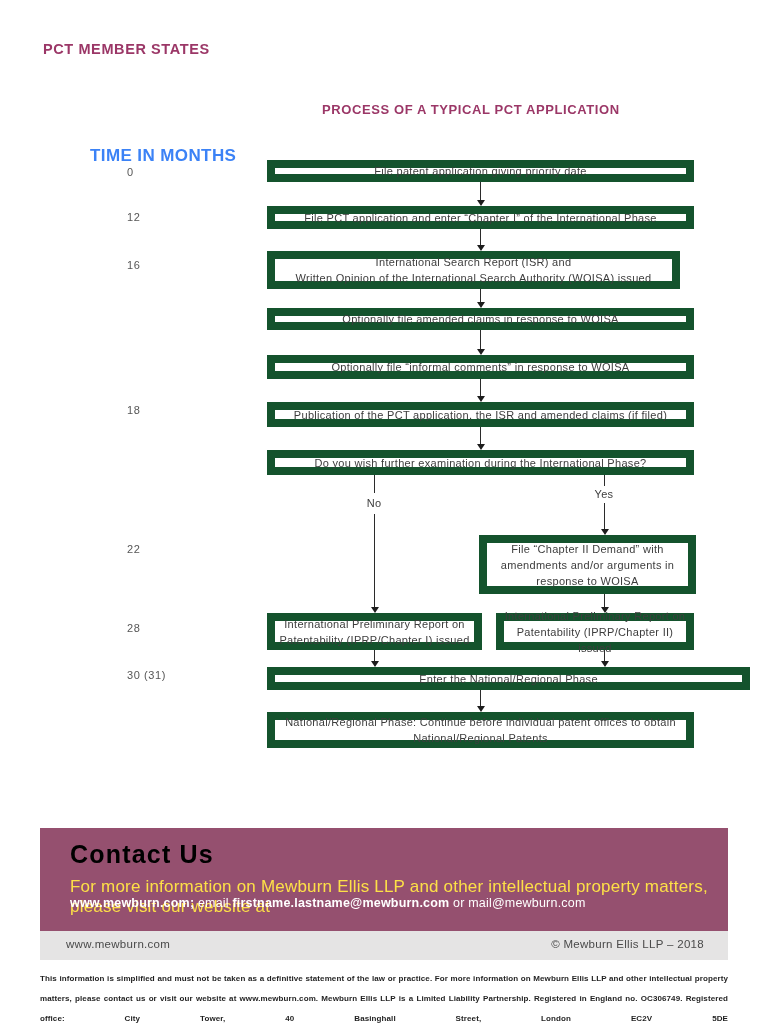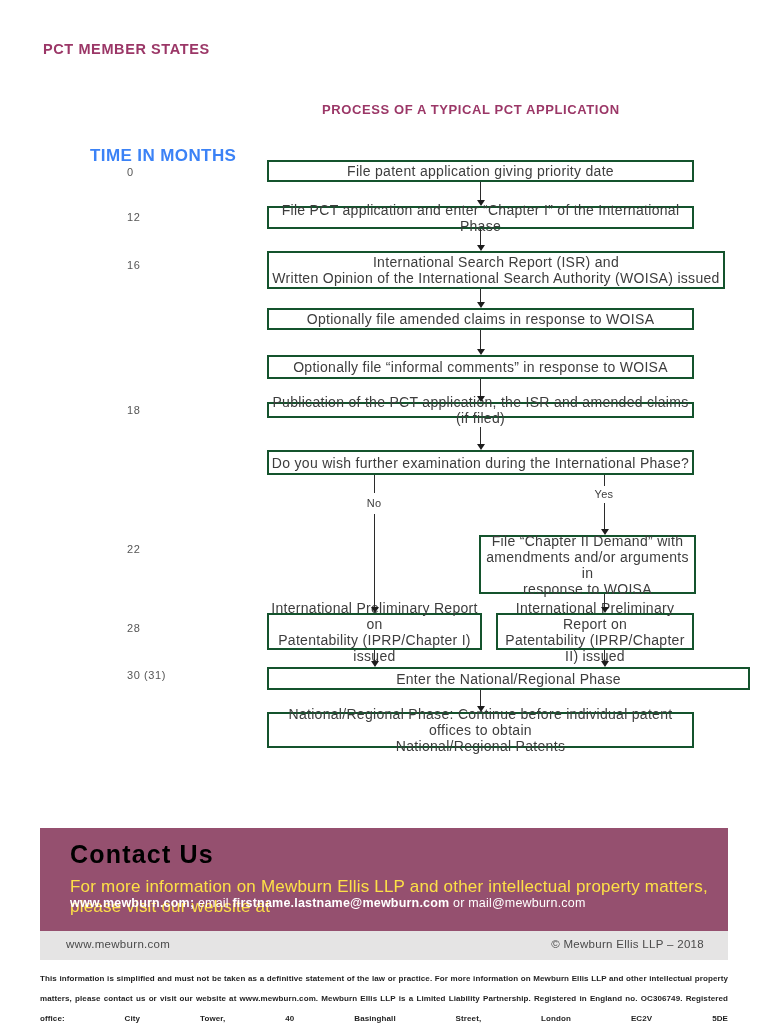--- a/index.html
+++ b/index.html
@@ -7,23 +7,23 @@
         font-family:"Liberation Sans",sans-serif;}
 
   .brand-header{position:absolute;left:43px;top:41px;font-size:14.5px;font-weight:bold;
         color:#9b3767;letter-spacing:0.6px;}
   .chart-title{position:absolute;left:322px;top:102px;font-size:13px;font-weight:bold;
         color:#9b3767;letter-spacing:0.6px;white-space:nowrap;}
   .timeline-label{position:absolute;left:90px;top:146px;font-size:17px;font-weight:bold;
         color:#3b82f6;letter-spacing:0.4px;}
   .tmark{position:absolute;left:127px;font-size:11px;color:#565656;letter-spacing:0.6px;}
 
-  .fc-box{position:absolute;box-sizing:border-box;border:2px solid #14532d;background:#fff;
+  .fc-box{position:absolute;box-sizing:border-box;border:8px solid #14532d;background:#fff;
         display:flex;align-items:center;justify-content:center;text-align:center;
-        font-size:14px;line-height:16px;color:#3d3d3d;letter-spacing:0.3px;}
+        font-size:11px;line-height:16px;color:#3d3d3d;letter-spacing:0.3px;}
   .fc-box span{white-space:pre-line;}
 
   .vline{position:absolute;width:1px;background:#2b2b2b;}
   .ahead{position:absolute;width:0;height:0;border-left:4px solid transparent;
         border-right:4px solid transparent;border-top:6px solid #1d1d1d;}
   .branch-label{position:absolute;font-size:11px;color:#3d3d3d;text-align:center;letter-spacing:0.3px;}
 
   .contact-band{position:absolute;left:40px;top:828px;width:688px;height:103px;background:#95506f;}
   .contact-heading{position:absolute;left:30px;top:12px;font-size:25px;font-weight:bold;
         color:#000000;letter-spacing:1.2px;}
@@ -54,31 +54,31 @@
   <div class="tmark" style="top:543px;">22</div>
   <div class="tmark" style="top:622px;">28</div>
   <div class="tmark" style="top:669px;">30 (31)</div>
 
   <div class="fc-box" style="left:267px;top:160px;width:427px;height:22px;">
       <span>File patent application giving priority date</span>
     </div>
   <div class="fc-box" style="left:267px;top:206px;width:427px;height:23px;text-align:center;">
       <span>File PCT application and enter “Chapter I” of the International Phase</span>
     </div>
-  <div class="fc-box" style="left:267px;top:251px;width:458px;height:38px;">
+  <div class="fc-box" style="left:267px;top:251px;width:413px;height:38px;">
       <span>International Search Report (ISR) and
 Written Opinion of the International Search Authority (WOISA) issued</span>
     </div>
   <div class="fc-box" style="left:267px;top:308px;width:427px;height:22px;">
       <span>Optionally file amended claims in response to WOISA</span>
     </div>
   <div class="fc-box" style="left:267px;top:355px;width:427px;height:24px;">
       <span>Optionally file “informal comments” in response to WOISA</span>
     </div>
-  <div class="fc-box" style="left:267px;top:402px;width:427px;height:16px;">
+  <div class="fc-box" style="left:267px;top:402px;width:427px;height:25px;">
       <span>Publication of the PCT application, the ISR and amended claims (if filed)</span>
     </div>
   <div class="fc-box" style="left:267px;top:450px;width:427px;height:25px;">
       <span>Do you wish further examination during the International Phase?</span>
     </div>
   <div class="fc-box" style="left:479px;top:535px;width:217px;height:59px;">
       <span>File “Chapter II Demand” with
 amendments and/or arguments in
 response to WOISA</span>
     </div>

